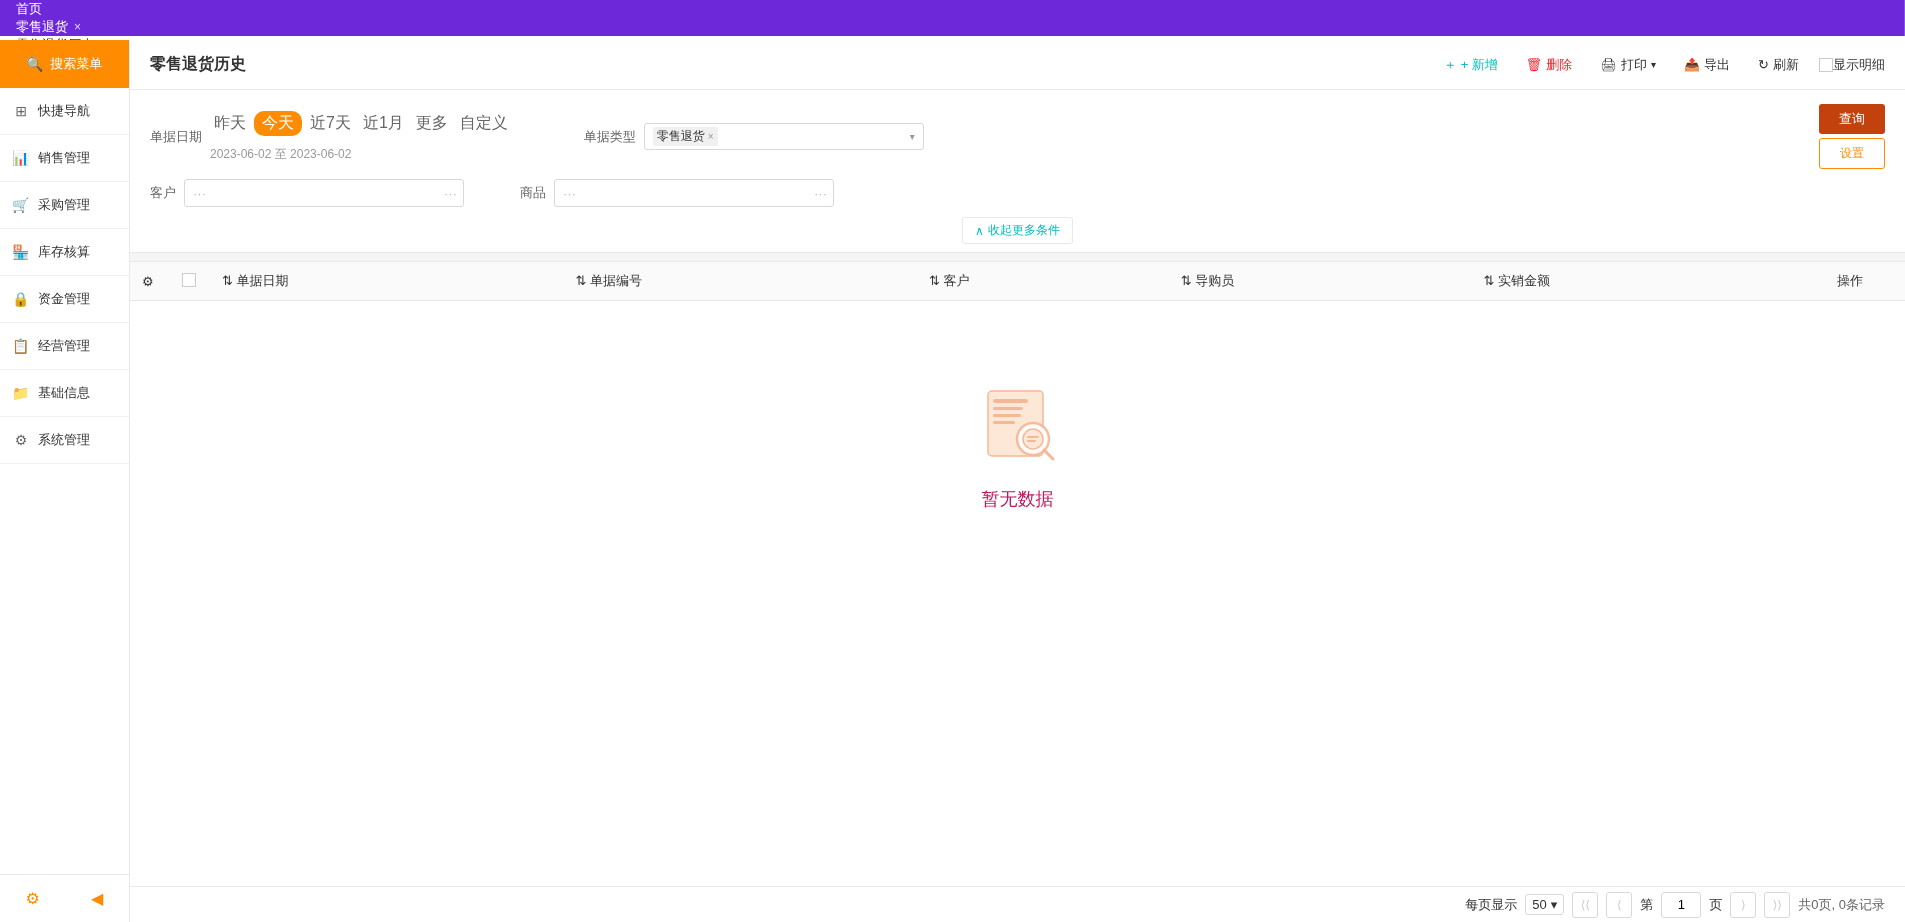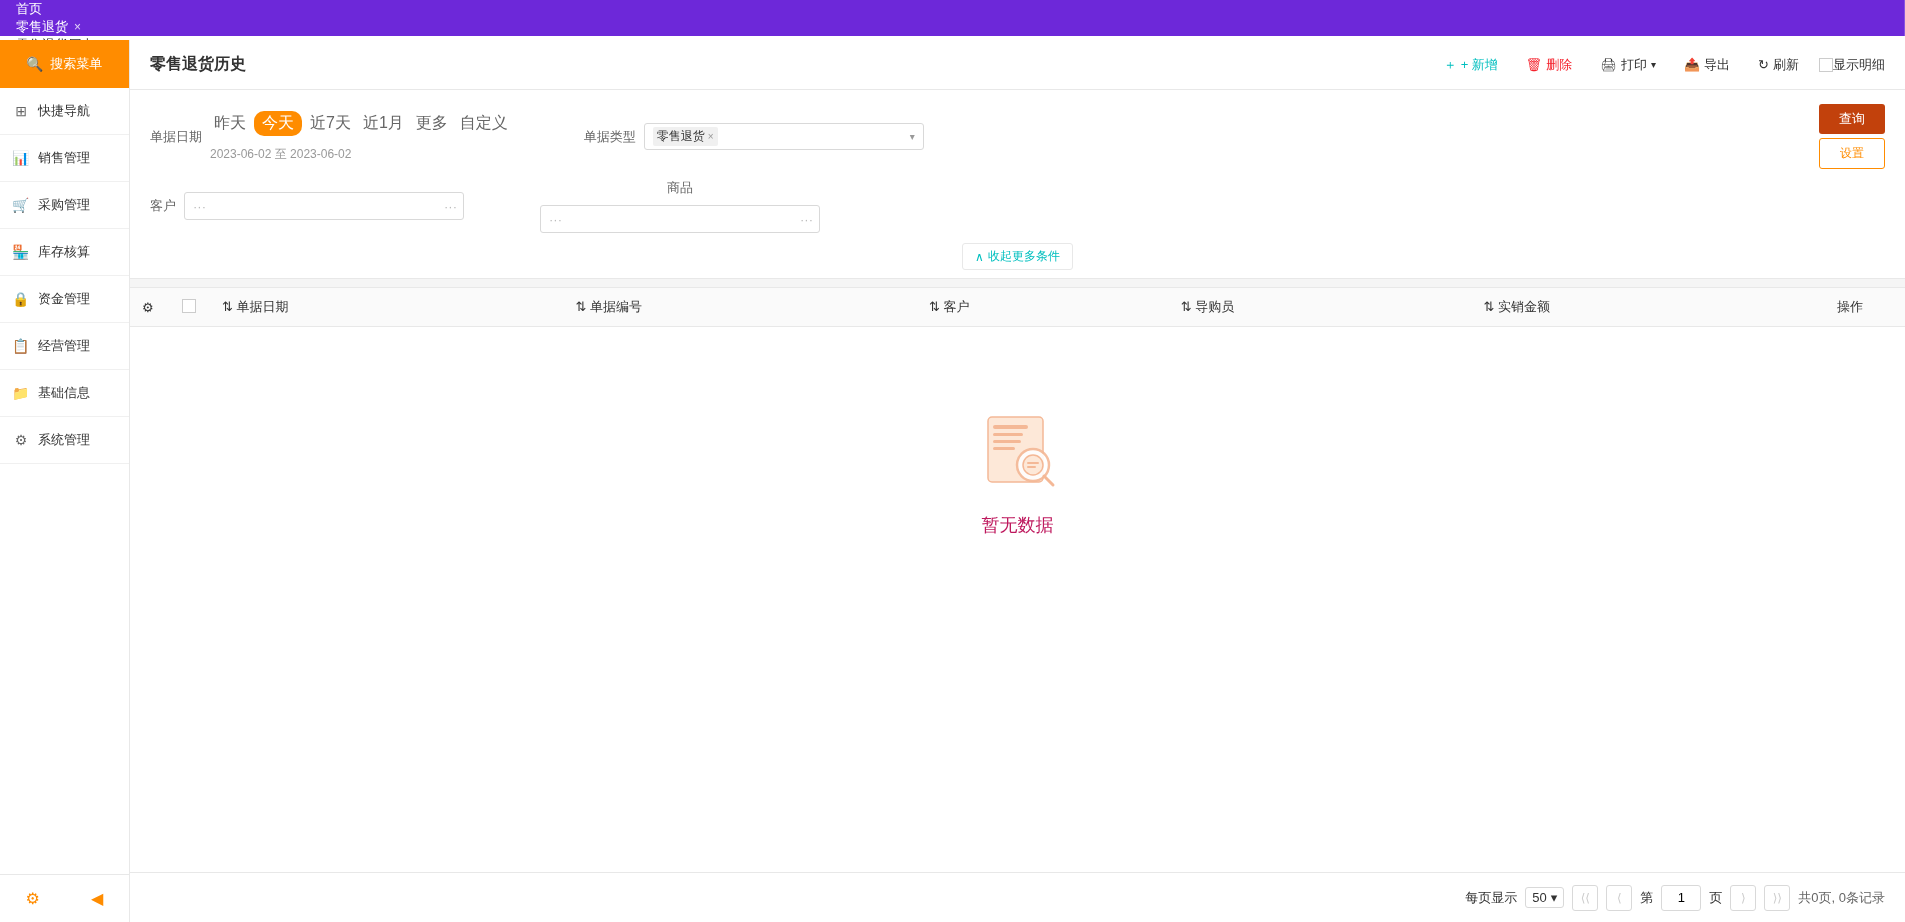--- a/index.html
+++ b/index.html
@@ -315,21 +315,21 @@
       position: relative;
       margin-bottom: 16px;
     }
     .empty-text {
       font-size: 18px;
       color: #be185d;
     }
 
     
     .pagination-bar {
-      height: 50px;
+      height: 36px;
       background: #fff;
       border-top: 1px solid #e8e8e8;
       display: flex;
       align-items: center;
       justify-content: flex-end;
       padding: 0 20px;
       gap: 8px;
       font-size: 13px;
       color: #333;
       flex-shrink: 0;
@@ -531,21 +531,21 @@
 
       <div class="filter-row">
 
         <div class="filter-item">
           <span class="filter-label">客户</span>
           <div class="filter-input-placeholder" style="min-width:280px;height:28px;display:flex;align-items:center;padding-right:24px;">
             <span style="color:#bbb;">···</span>
           </div>
         </div>
 
-        <div class="filter-item" style="margin-left:56px;flex-direction:column;">
+        <div class="filter-item" style="margin-left:36px;">
           <span class="filter-label">商品</span>
           <div class="filter-input-placeholder" style="min-width:280px;height:28px;display:flex;align-items:center;padding-right:24px;">
             <span style="color:#bbb;">···</span>
           </div>
         </div>
       </div>
 
       <div style="display:flex;justify-content:center;margin-top:4px;">
         <div class="collapse-btn">
           <span>∧</span>

